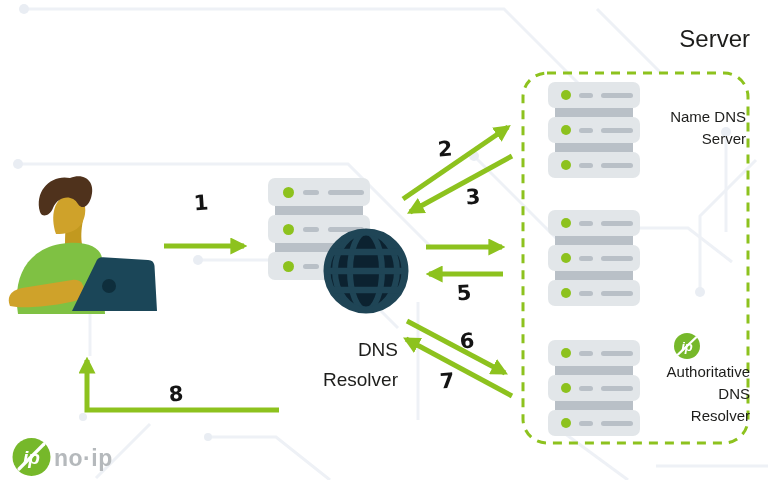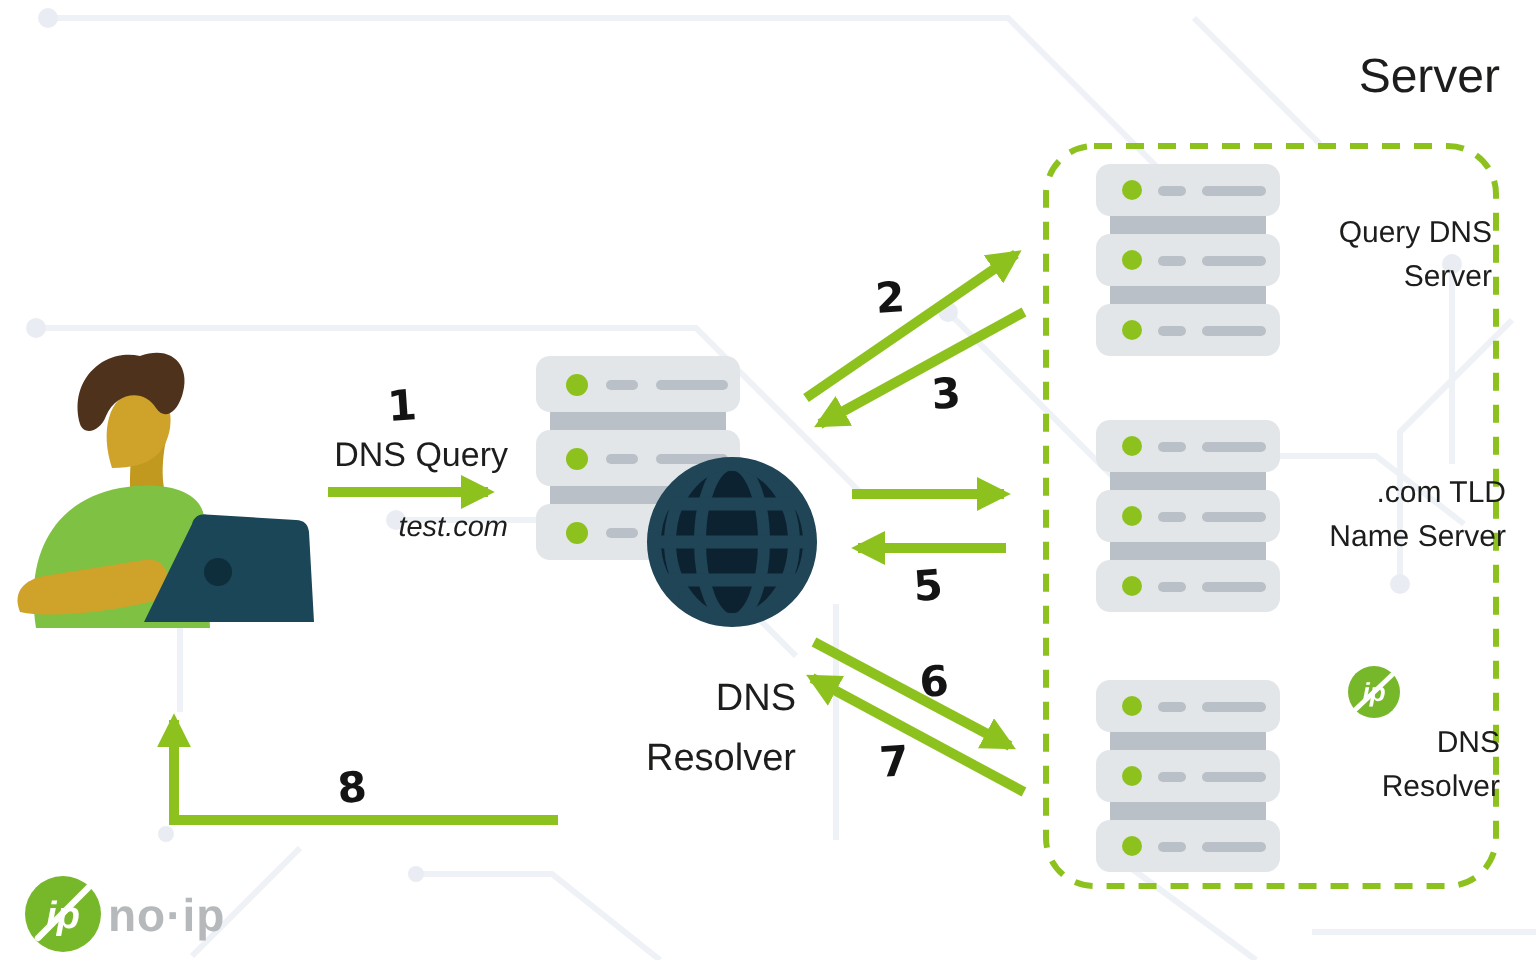--- a/index.html
+++ b/index.html
@@ -195,45 +195,40 @@
 
   <div class="num" style="left:201px;top:203px">1</div>
   <div class="num" style="left:445px;top:149px">2</div>
   <div class="num" style="left:473px;top:197px">3</div>
   <div class="num" style="left:464px;top:293px">5</div>
   <div class="num" style="left:467px;top:341px">6</div>
   <div class="num" style="left:447px;top:381px">7</div>
   <div class="num" style="left:176px;top:394px">8</div>
 
   <div class="lbl server-title">Server</div>
-  <div class="lbl dns-query">DNS Query</div>
-  <div class="lbl query-domain">test.com</div>
 
   <div class="lbl resolver-label">
     <div>DNS</div>
     <div>Resolver</div>
   </div>
 
   <div class="lbl side-label root-label">
-    <div>Query DNS</div>
+    <div>Name DNS</div>
     <div>Server</div>
   </div>
 
-  <div class="lbl side-label tld-label">
-    <div>.com TLD</div>
-    <div>Name Server</div>
-  </div>
 
   <svg class="layer" style="left:673px;top:332px" width="28" height="28" viewBox="0 0 28 28">
     <circle cx="14" cy="14" r="13" fill="#76b82a"></circle>
     <text x="14" y="18.5" text-anchor="middle" font-family="Liberation Sans, sans-serif" font-size="13" font-weight="700" font-style="italic" fill="#ffffff">ip</text>
     <line x1="5" y1="22.5" x2="23" y2="5.5" stroke="#ffffff" stroke-width="2.4" stroke-linecap="round"></line>
   </svg>
 
   <div class="lbl side-label auth-label">
+    <div>Authoritative</div>
     <div>DNS</div>
     <div>Resolver</div>
   </div>
 
   <svg class="layer" style="left:12px;top:437px" width="130" height="42" viewBox="0 0 130 42">
     <circle cx="19.5" cy="20" r="19" fill="#76b82a"></circle>
     <text x="19.5" y="27" text-anchor="middle" font-family="Liberation Sans, sans-serif" font-size="19" font-weight="700" font-style="italic" fill="#ffffff">ip</text>
     <line x1="7" y1="32" x2="32" y2="7" stroke="#ffffff" stroke-width="3.2" stroke-linecap="round"></line>
     <text x="42" y="28.5" font-family="Liberation Sans, sans-serif" font-size="23" font-weight="700" fill="#b5b9bc" letter-spacing="0.5">no·ip</text>
   </svg>

